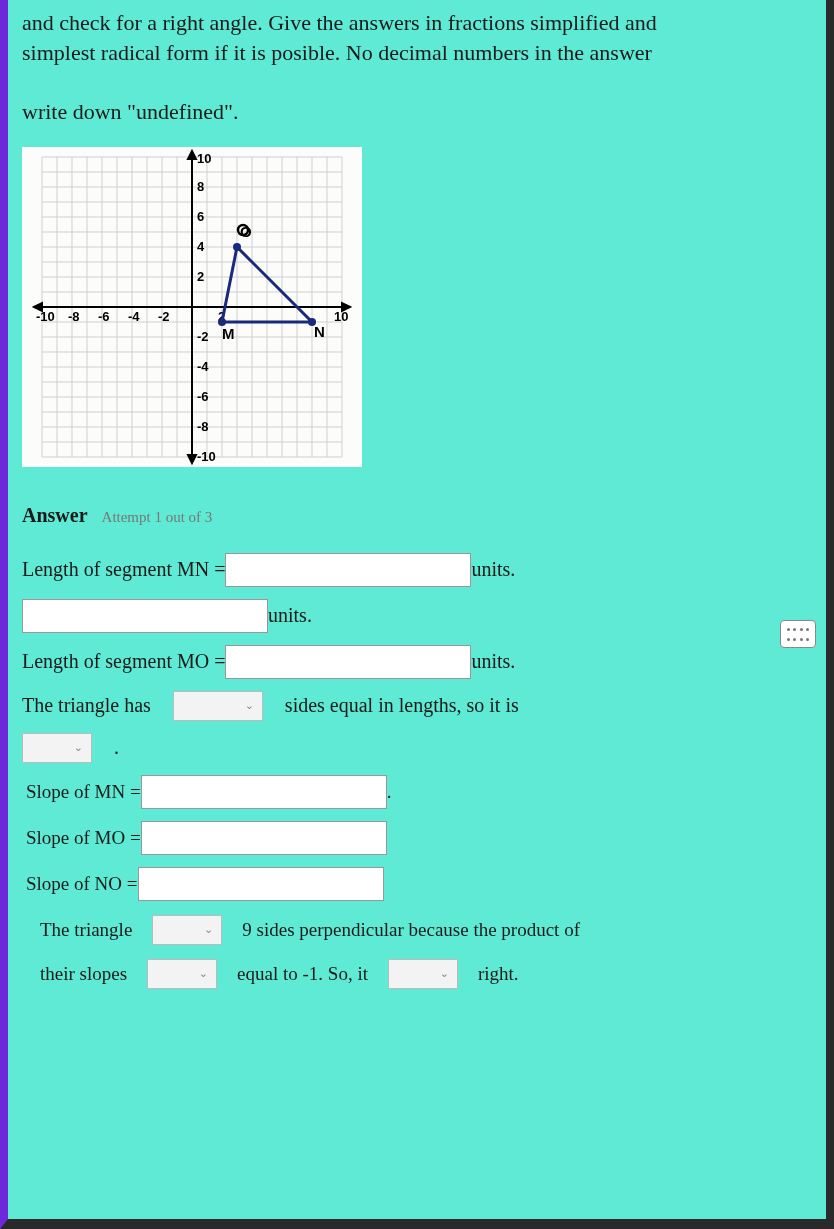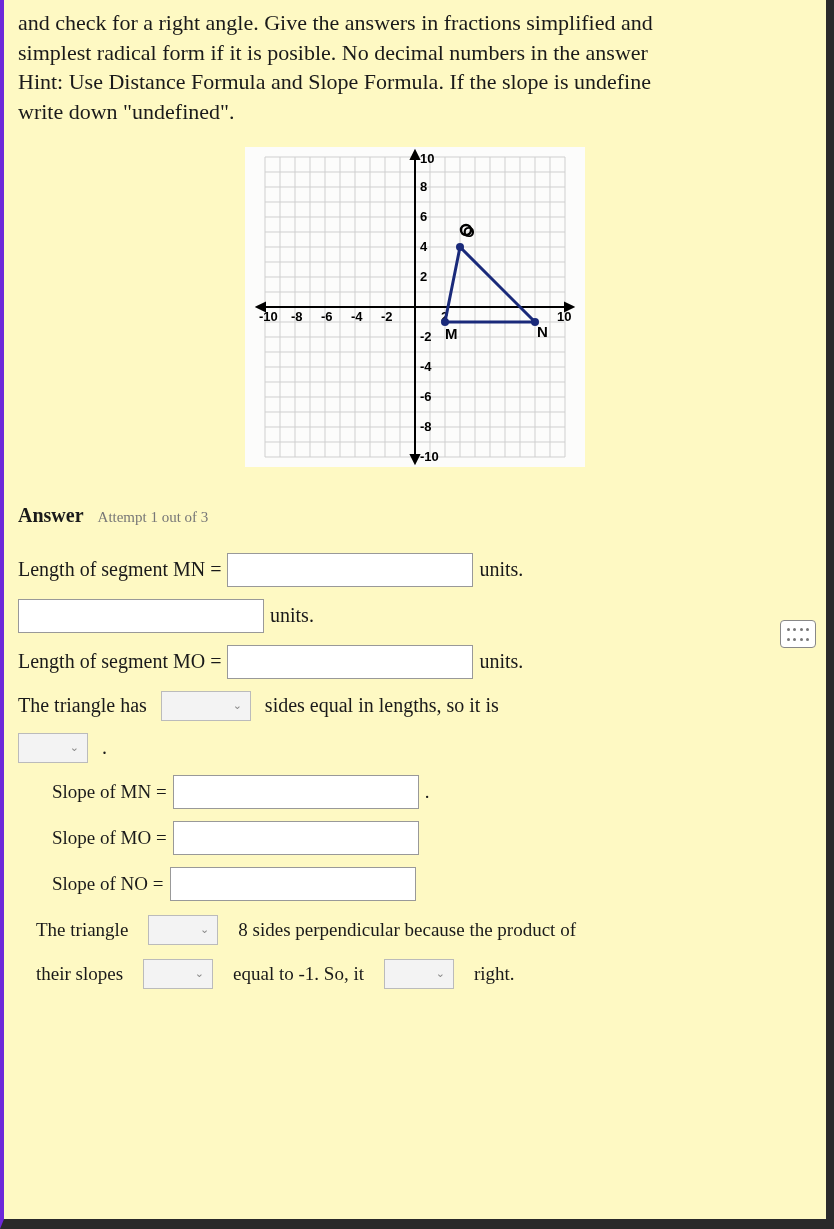--- a/index.html
+++ b/index.html
@@ -4,56 +4,54 @@
 <style>
   * { box-sizing: border-box; margin: 0; padding: 0; }
   body {
     font-family: Georgia, 'Times New Roman', serif;
     background: #e8e8e8;
     width: 834px;
     color: #1a1a1a;
     padding: 0;
   }
   .page {
-    background: #fef9c3;
+    background: #5eead4;
     padding: 8px 14px 14px 14px;
     min-height: 1229px;
-    border-left: 4px solid #6d28d9;
+    border-left: 8px solid #6d28d9;
     border-right: 8px solid #2a2a2a;
     border-bottom: 10px solid #2a2a2a;
     position: relative;
   }
   .instructions {
     font-size: 22px;
     line-height: 1.35;
     margin-bottom: 20px;
   }
   .graph-wrap {
     display: flex;
-    justify-content: center;
     margin: 10px 0 30px 0;
   }
   .answer-header {
     display: flex;
     align-items: baseline;
     gap: 14px;
     margin: 37px 0 26px 0;
   }
   .answer-label {
     font-weight: bold;
     font-size: 20px;
   }
   .attempt {
     font-size: 15px;
     color: #777;
   }
   .field-row {
     display: flex;
     align-items: center;
-    gap: 6px;
     font-size: 20px;
     margin: 12px 0;
   }
   .ibox {
     display: inline-block;
     min-width: 56px;
     height: 34px;
     border: 1px solid #999;
     background: #fff;
     padding: 2px 6px;
@@ -76,21 +74,21 @@
     min-width: 70px;
   }
   .chev {
     font-size: 11px;
     color: #888;
   }
   .sentence-flow {
     display: flex;
     align-items: center;
     flex-wrap: wrap;
-    gap: 14px;
+    gap: 22px;
     font-size: 20px;
     margin: 12px 0;
   }
   .sub-indent {
     margin-left: 0;
   }
   .keypad {
     position: absolute;
     right: 10px;
     top: 620px;
@@ -105,42 +103,42 @@
     padding: 3px 4px;
   }
   .keypad-row {
     display: flex;
     justify-content: space-around;
   }
   .keypad-dot {
     width: 3px; height: 3px; background: #777; border-radius: 50%;
   }
   .slope-section {
-    margin-left: 34px;
+    margin-left: 4px;
     margin-top: 8px;
   }
   .slope-section .field-row { font-size: 19px; }
   .final-row {
     display: flex;
     align-items: center;
     flex-wrap: wrap;
     gap: 20px;
     font-size: 19px;
     margin: 14px 0 6px 18px;
   }
 </style>
 </head>
 <body>
 
 <div class="page">
 
   <div class="instructions">
     <span>and check for a right angle. Give the answers in fractions simplified and</span><br>
     <span>simplest radical form if it is posible. No decimal numbers in the answer</span><br>
-    <span>Hint: Use Distance Formula and Slope Formula. If the slope is undefine</span><br>
+    <br>
     <span>write down "undefined".</span>
   </div>
 
   <div class="graph-wrap">
     <svg width="340" height="320" viewBox="0 0 340 320">
       <rect x="0" y="0" width="340" height="320" fill="#fcfcfb"></rect>
 
       <g stroke="#cfcfcf" stroke-width="1">
 
         <line x1="20" y1="10" x2="20" y2="310"></line>
@@ -293,21 +291,21 @@
       <span>Slope of NO =</span>
       <input class="ibox" style="">
     </div>
   </div>
 
   <div class="final-row">
     <span>The triangle</span>
     <span class="dropdown dropdown-small">
         <span class="chev">⌄</span>
       </span>
-    <span>8 sides perpendicular because the product of</span>
+    <span>9 sides perpendicular because the product of</span>
   </div>
   <div class="final-row">
     <span>their slopes</span>
     <span class="dropdown dropdown-small">
         <span class="chev">⌄</span>
       </span>
     <span>equal to -1. So, it</span>
     <span class="dropdown dropdown-small">
         <span class="chev">⌄</span>
       </span>

